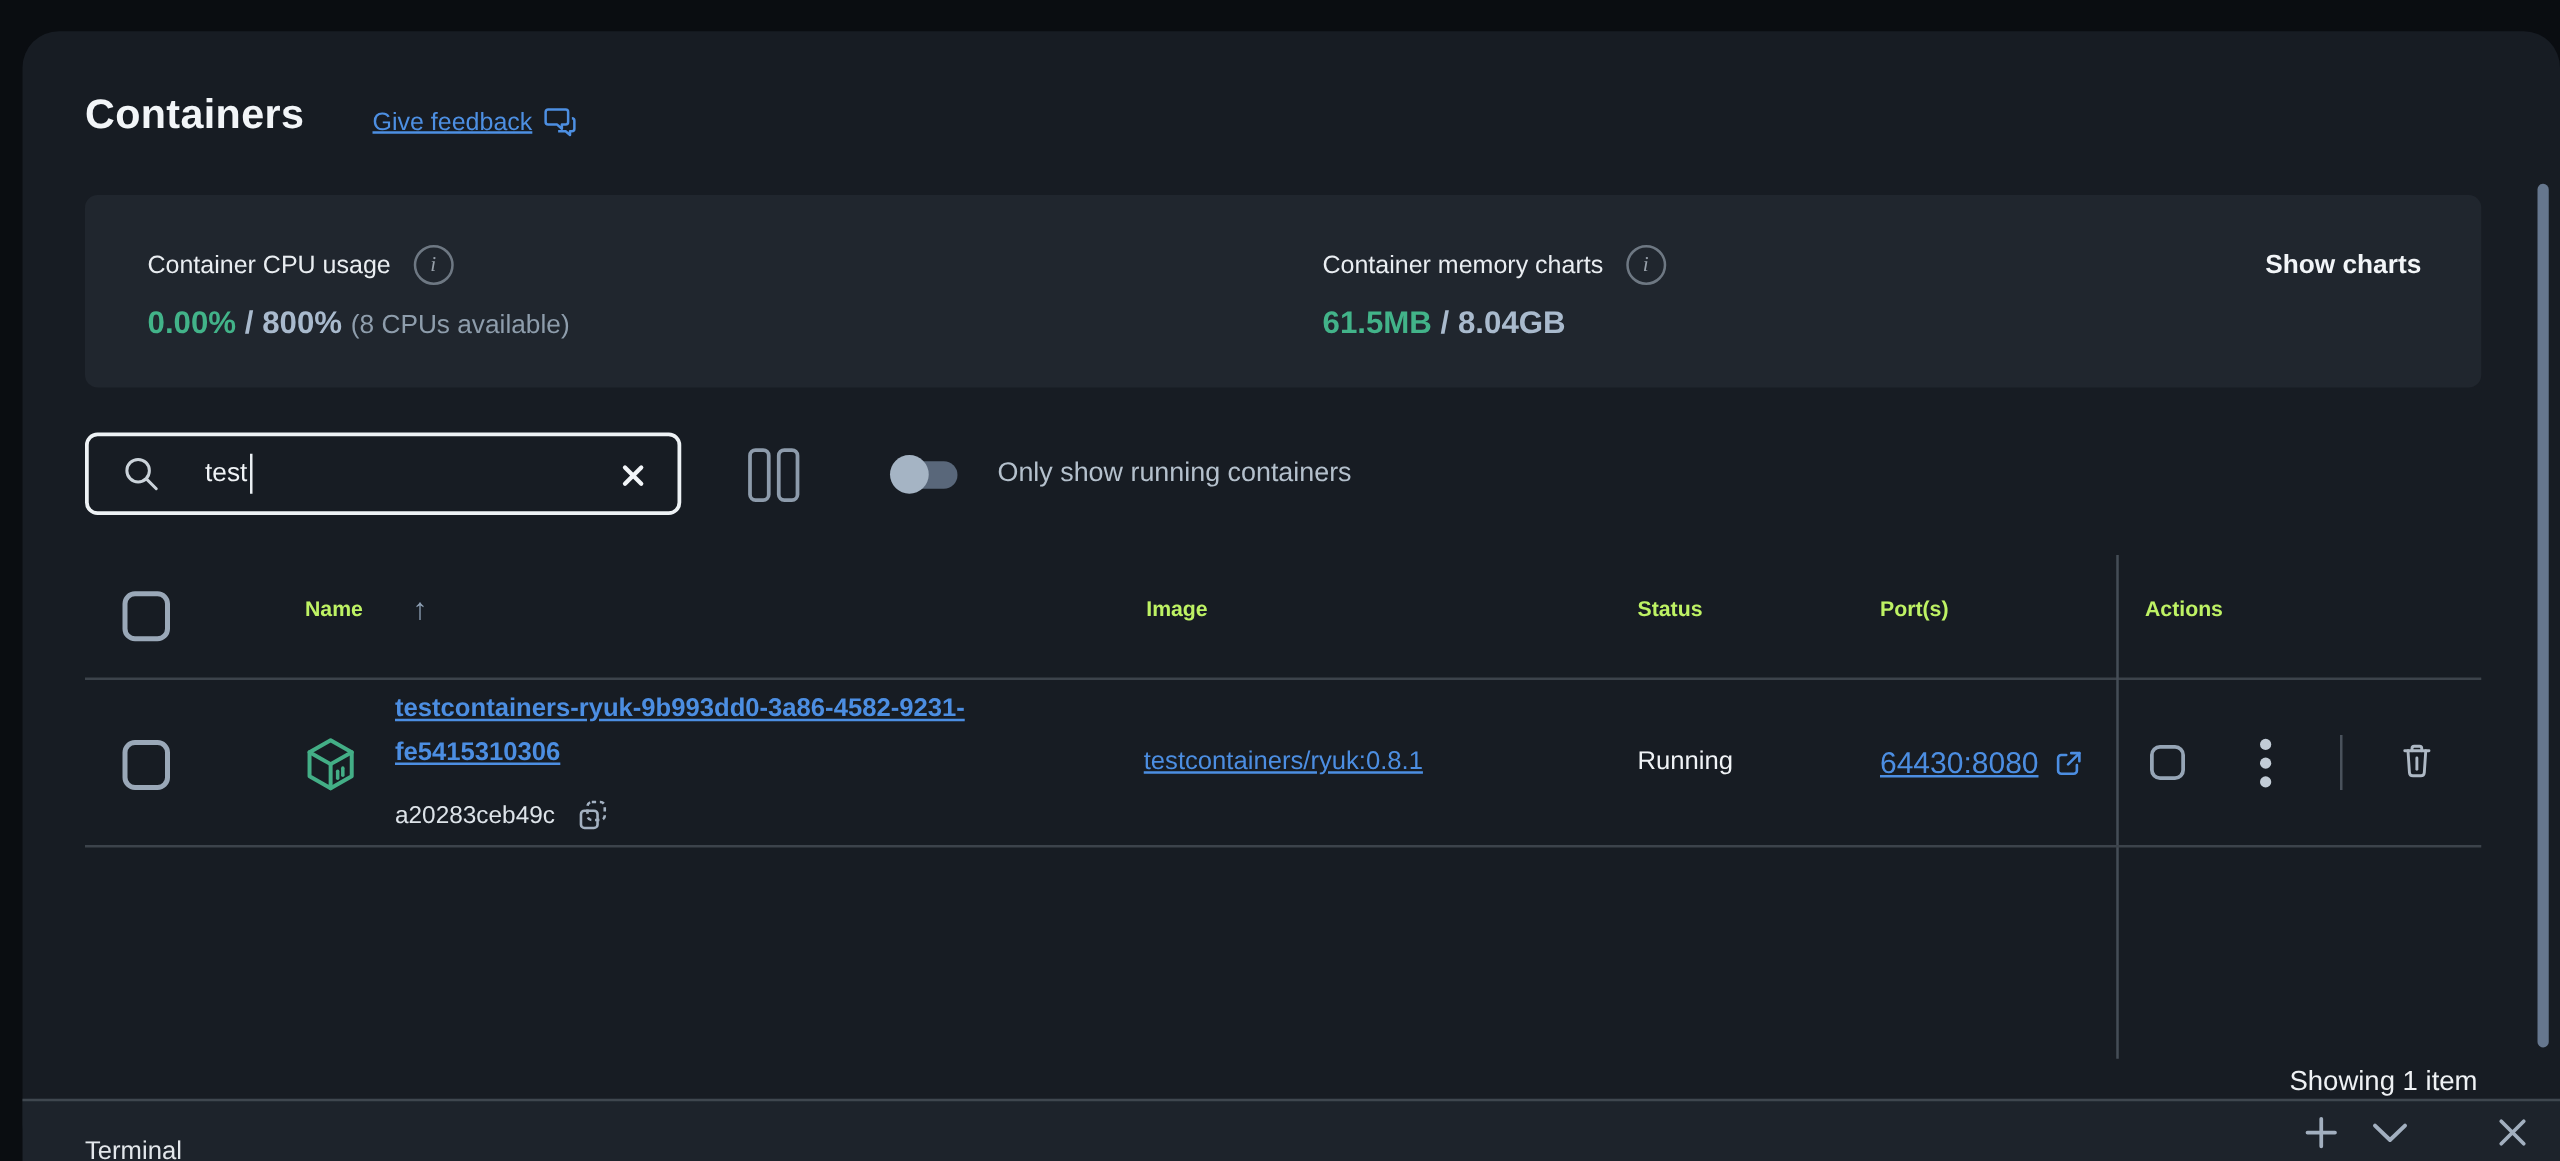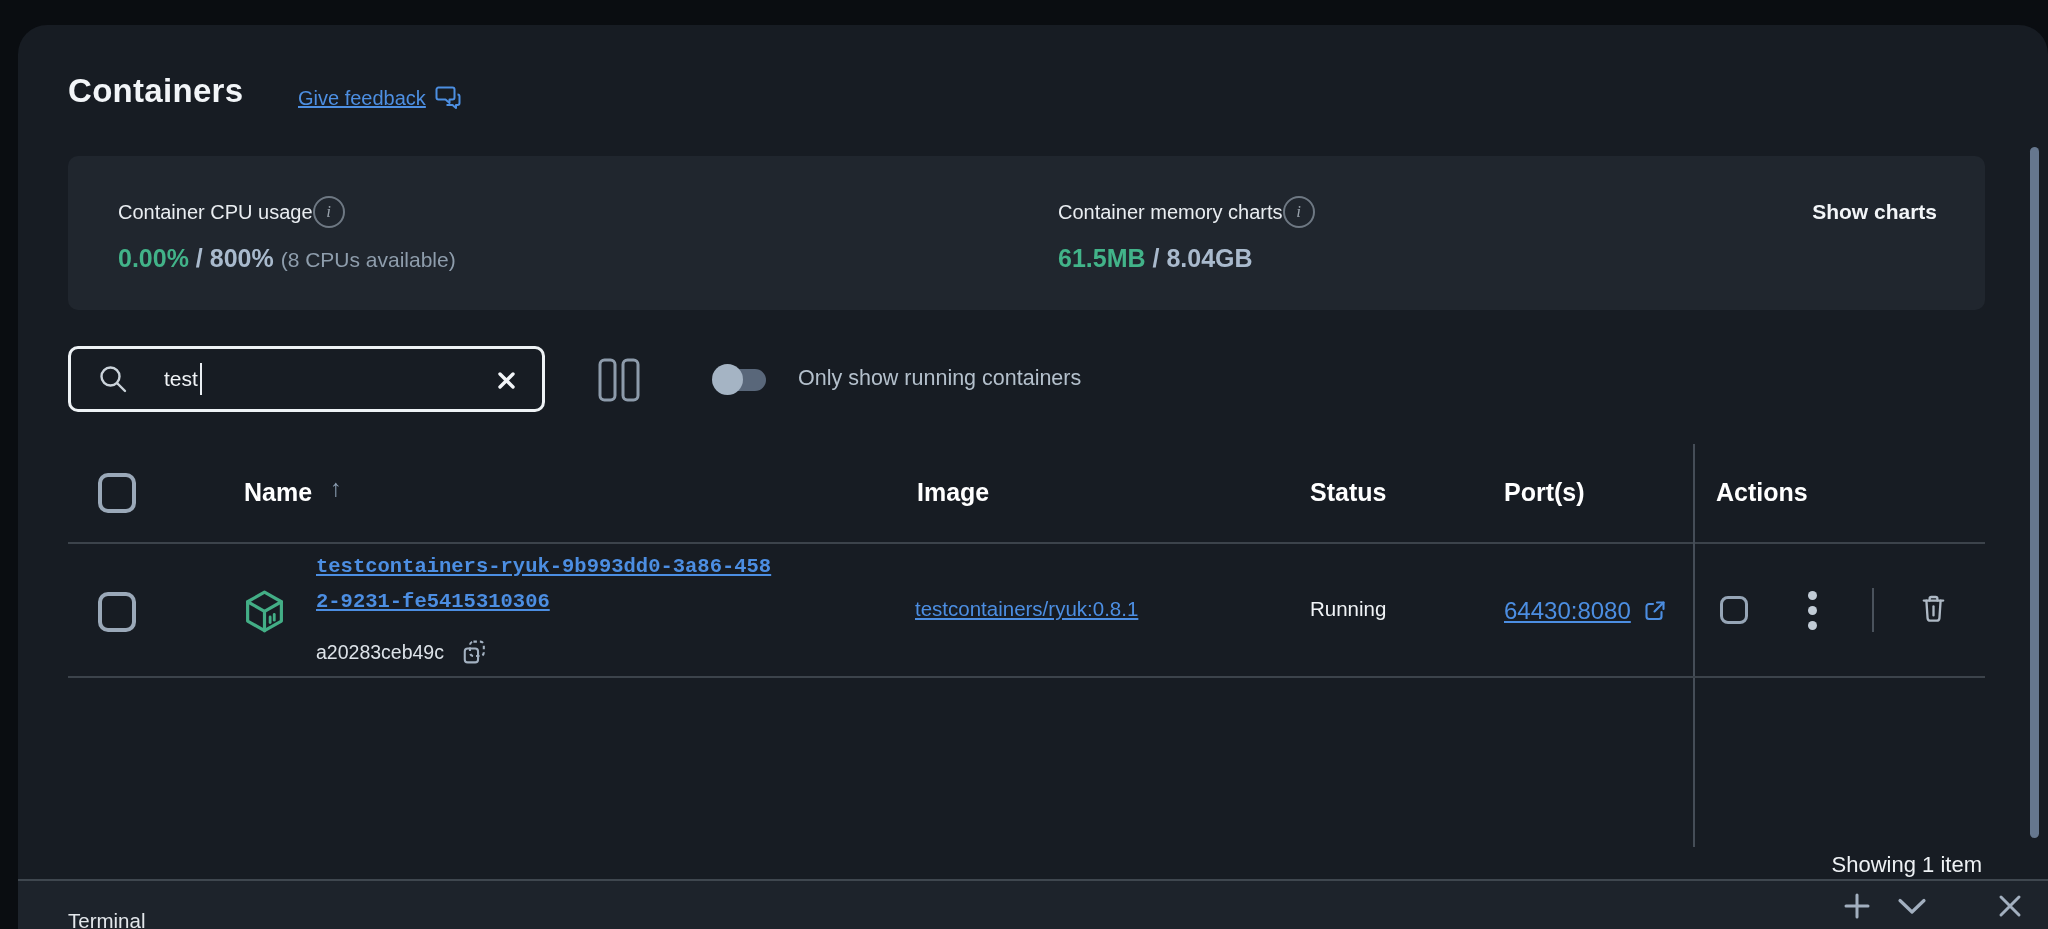--- a/index.html
+++ b/index.html
@@ -31,21 +31,21 @@
     text-decoration:underline; cursor:pointer;
     display:flex; align-items:center; gap:9px;
   }
 
   
   .stats-card {
     position:absolute; left:50px; top:131px; width:1917px; height:154px;
     background:#20262e; border-radius:10px;
   }
   .stat-label { font-size:20px; color:#e9edf1; }
-  .stat-label-row { position:absolute; top:40px; display:flex; align-items:center; }
+  .stat-label-row { position:absolute; top:40px; display:flex; align-items:center; gap:18px; }
   .info-circle {
     width:32px; height:32px; border-radius:50%;
     border:2.5px solid #6e7883; color:#98a1ab;
     display:flex; align-items:center; justify-content:center;
     font-size:17px; font-style:italic; font-family:"Liberation Serif","DejaVu Serif",serif;
   }
   .stat-value-row { position:absolute; top:88px; font-size:25px; font-weight:700; white-space:nowrap; }
   .val-used { color:#42b389; }
   .val-sep, .val-total { color:#a9bacd; }
   .val-note { color:#8e9dac; font-weight:400; font-size:21px; }
@@ -77,34 +77,34 @@
   }
   .toggle-label {
     position:absolute; left:780px; top:341px;
     font-size:21.5px; color:#b4c0cc;
   }
 
   
   .hline { position:absolute; height:1.5px; background:#3c434b; left:50px; width:1917px; }
   .col-divider { position:absolute; left:1675px; top:419px; width:1.5px; height:403px; background:#454d57; }
 
-  .th { position:absolute; top:453px; font-size:25px; font-weight:700; color:#ffffff; }
+  .th { position:absolute; top:453px; font-size:17px; font-weight:700; color:#bef264; }
   .sort-arrow { position:absolute; left:312px; top:449px; font-size:24px; color:#8ea0b4; font-weight:400; }
 
   .checkbox {
     position:absolute; width:38px; height:40px;
     border:4px solid #9aa8b8; border-radius:10px;
     background:transparent; cursor:pointer;
   }
 
   .name-link {
     position:absolute; left:298px; top:524px; width:462px;
     font-size:20.5px; font-weight:700; color:#4c8ee2;
     text-decoration:underline; line-height:35px;
-    word-break:break-all; cursor:pointer;font-family:Liberation Mono, monospace;
+    word-break:break-all; cursor:pointer;
   }
   .row-id {
     position:absolute; left:298px; top:612px;
     font-size:19.5px; color:#dde3e9;
     display:flex; align-items:center; gap:16px;
   }
   .cell-link {
     position:absolute; top:572px; font-size:20.5px; color:#4c8ee2;
     text-decoration:underline; cursor:pointer; white-space:nowrap;
   }

